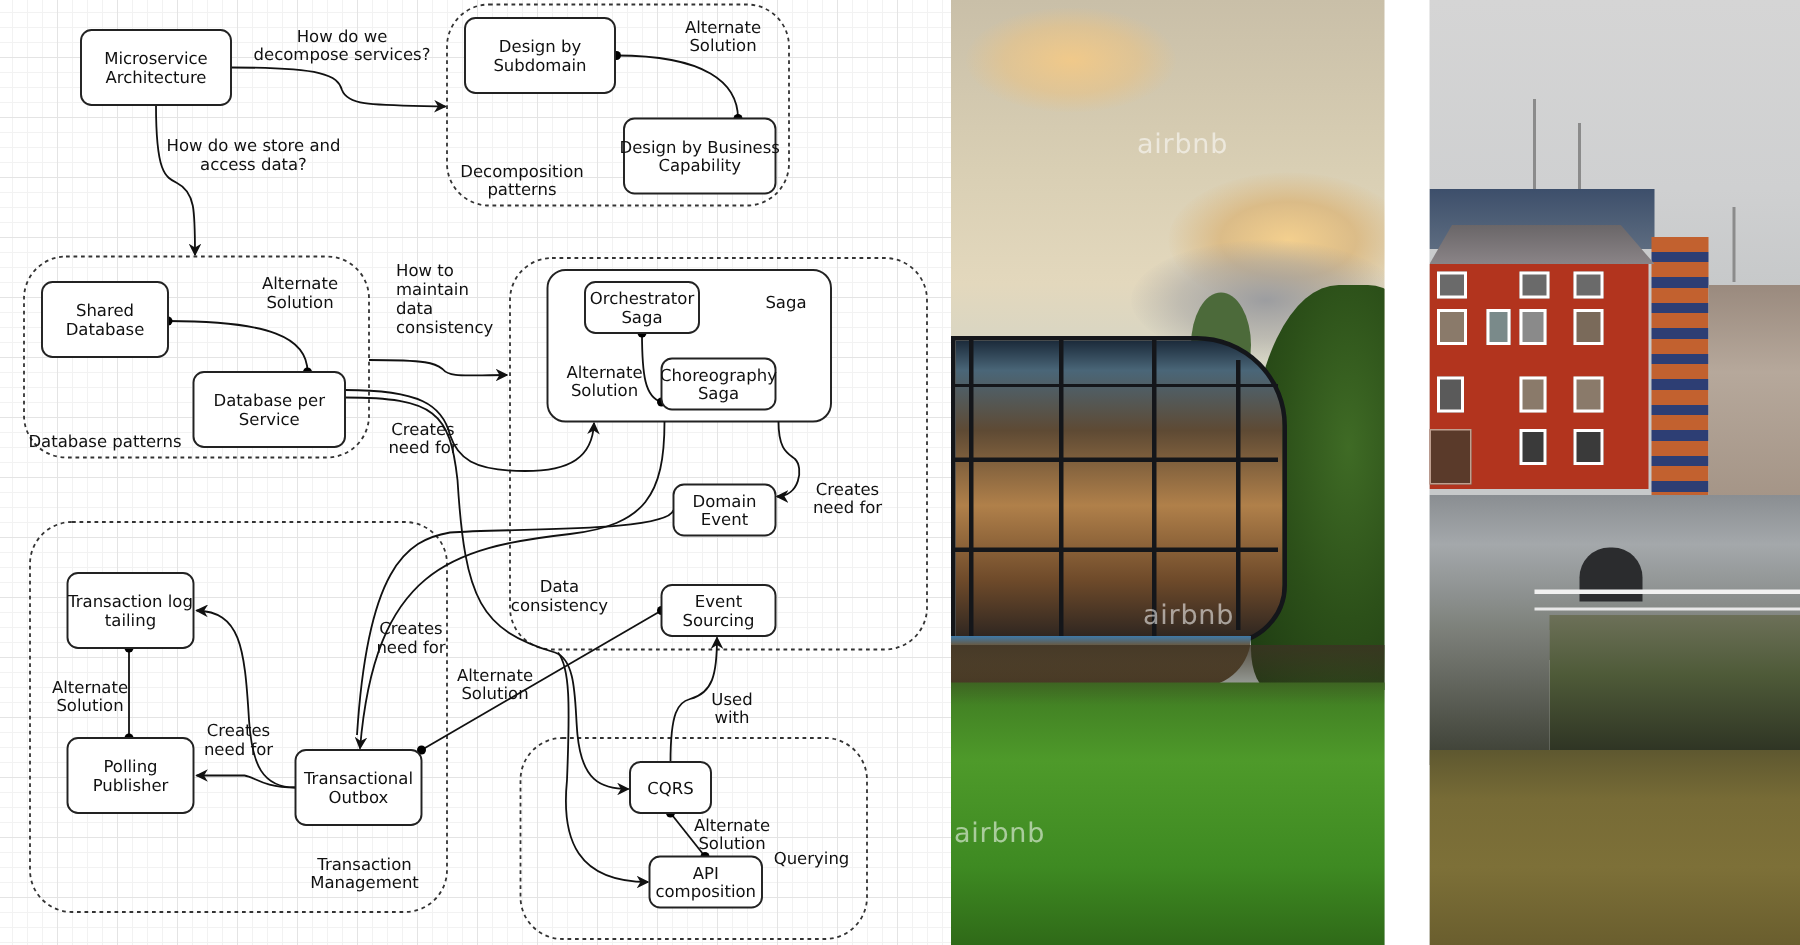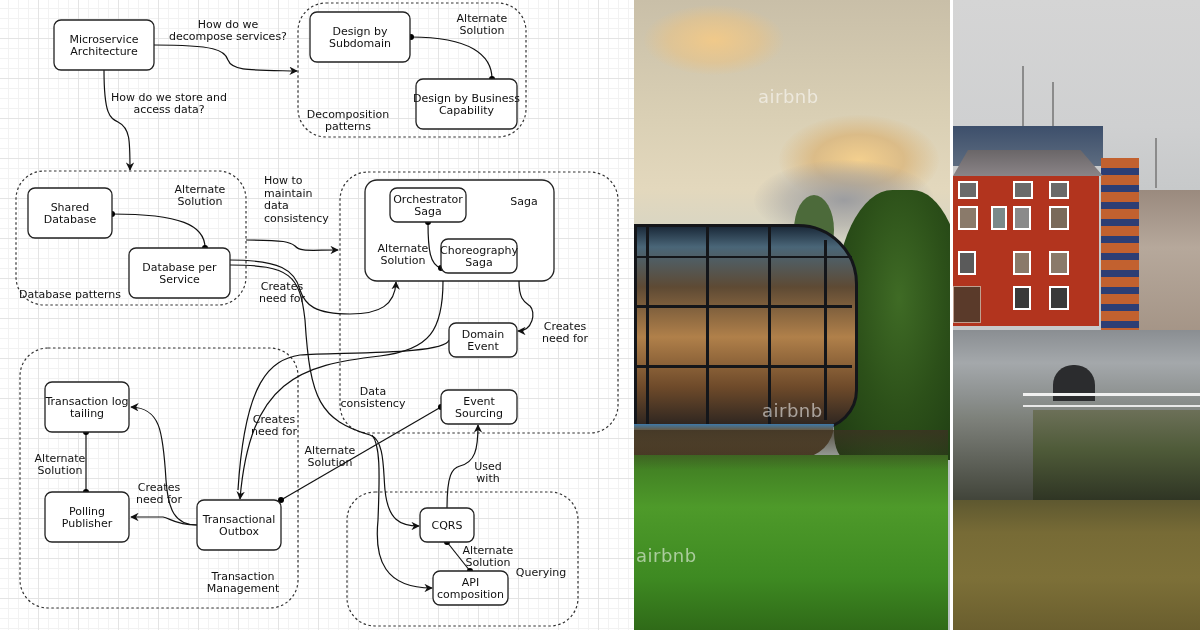--- a/index.html
+++ b/index.html
@@ -16,21 +16,21 @@
   #diagram-svg { position: absolute; left: 0; top: 0; }
   .node-rect { fill: #ffffff; stroke: #222; stroke-width: 1.3; }
   .group-rect { fill: none; stroke: #333; stroke-width: 1.2; stroke-dasharray: 2.5 2.5; }
   .saga-rect { fill: #ffffff; stroke: #222; stroke-width: 1.3; }
   .edge { fill: none; stroke: #111; stroke-width: 1.2; }
   .label { font-family: "DejaVu Sans", sans-serif; font-size: 11px; fill: #111; }
   .dot { fill: #000; }
 
   .photo { position: absolute; top: 0; height: 630px; overflow: hidden; }
   #photo-pod { left: 634px; width: 289px;
-    background: linear-gradient(180deg, #c9bfa8 0%, #d9cfb4 18%, #e3d8bd 30%, #cfd3c8 42%, #b9c3c1 48%); padding-left: 27px; }
+    background: linear-gradient(180deg, #c9bfa8 0%, #d9cfb4 18%, #e3d8bd 30%, #cfd3c8 42%, #b9c3c1 48%); }
   #photo-bilbao { left: 953px; width: 247px;
     background: linear-gradient(180deg, #d5d5d5 0%, #cfd0d1 20%, #c7c9ca 30%); }
   .abs { position: absolute; }
   .watermark { position: absolute; font-family: "DejaVu Sans", sans-serif; color: rgba(255,255,255,0.55); font-size: 18px; letter-spacing: 0.5px; }
 </style>
 </head>
 <body>
 
 <div id="diagram-panel">
   <svg id="diagram-svg" width="634" height="630" viewBox="0 0 634 630">

